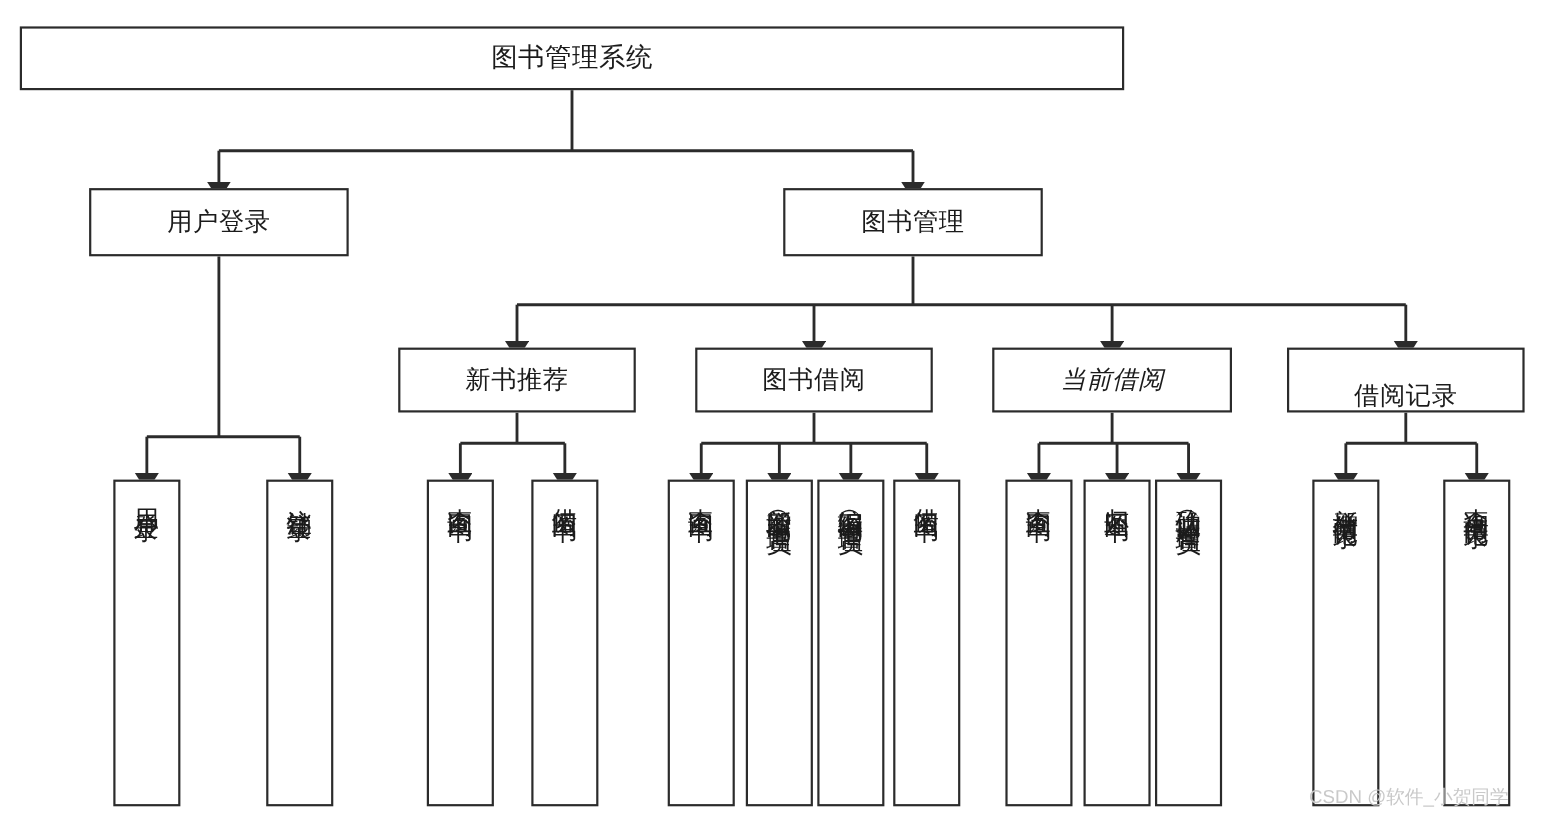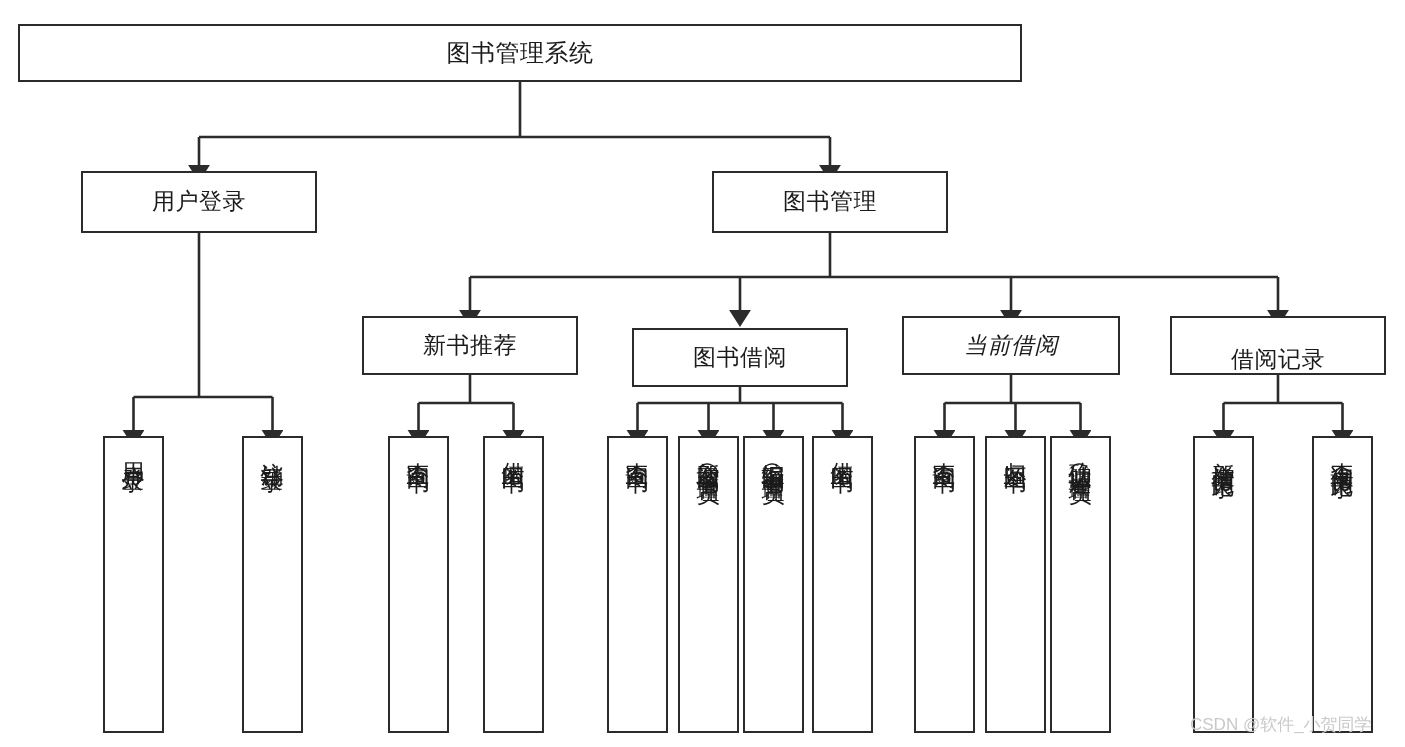--- a/index.html
+++ b/index.html
@@ -126,21 +126,21 @@
   <div class="node h" style="left: 81px; top: 171px; width: 236px; height: 62px;">
     <span class="label">用户登录</span>
   </div>
   <div class="node h" style="left: 712px; top: 171px; width: 236px; height: 62px;">
     <span class="label">图书管理</span>
   </div>
 
   <div class="node h" style="left: 362px; top: 316px; width: 216px; height: 59px;">
     <span class="label">新书推荐</span>
   </div>
-  <div class="node h" style="left: 632px; top: 328px; width: 216px; height: 59px;">
+  <div class="node h" style="left: 632px; top: 316px; width: 216px; height: 59px;">
     <span class="label">图书借阅</span>
   </div>
   <div class="node h" style="left: 902px; top: 316px; width: 218px; height: 59px; font-style: italic;">
     <span class="label">当前借阅</span>
   </div>
   <div class="node h" style="left: 1170px; top: 316px; width: 216px; height: 59px; align-items: flex-end;">
     <span class="label">借阅记录</span>
   </div>
 
   <div class="node v" style="left: 103px; top: 436px; width: 61px; height: 297px;">

